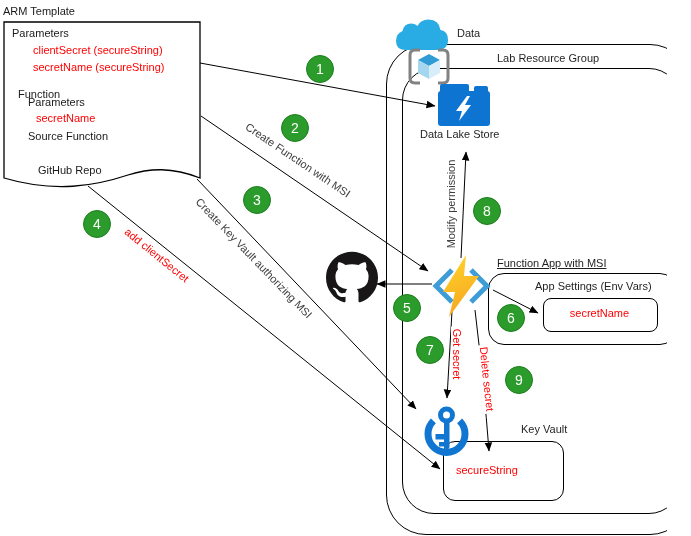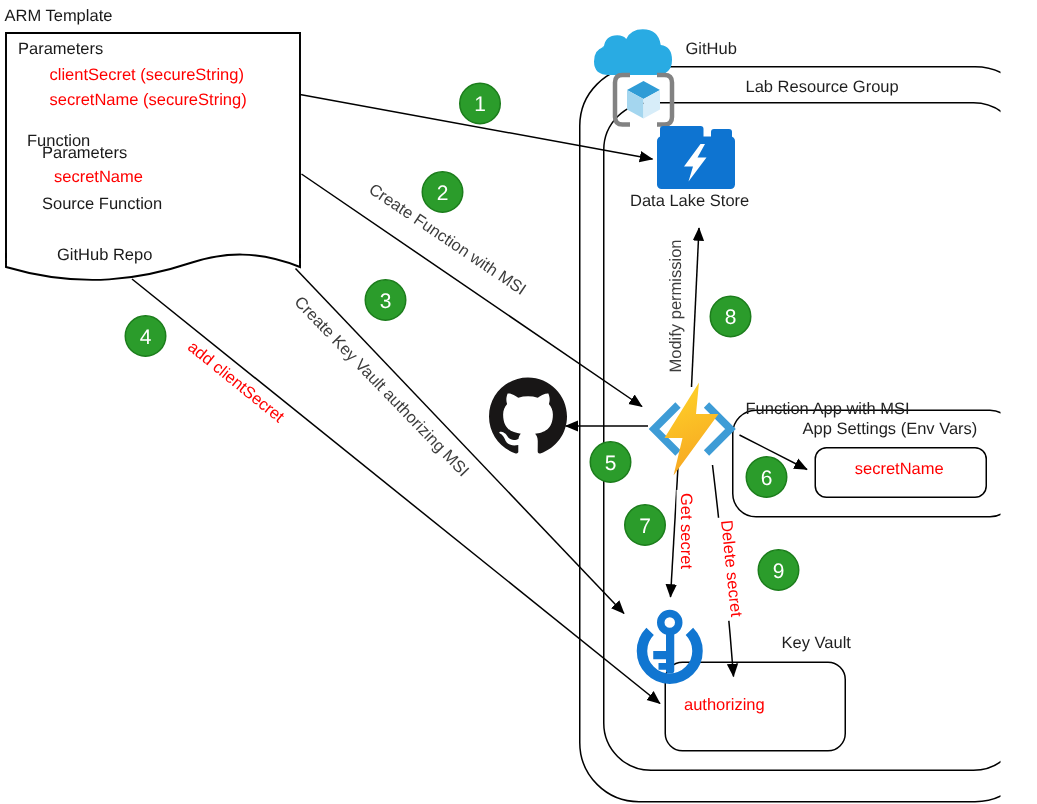--- a/index.html
+++ b/index.html
@@ -111,28 +111,28 @@
   <div class="arm-line" style="left:3px;top:5px;">ARM Template</div>
   <div class="arm-line black" style="left:12px;top:27px;">Parameters</div>
   <div class="arm-line red" style="left:33px;top:44px;">clientSecret (secureString)</div>
   <div class="arm-line red" style="left:33px;top:61px;">secretName (secureString)</div>
   <div class="arm-line black" style="left:18px;top:88px;">Function</div>
   <div class="arm-line black" style="left:28px;top:96px;">Parameters</div>
   <div class="arm-line red" style="left:36px;top:112px;">secretName</div>
   <div class="arm-line black" style="left:28px;top:130px;">Source Function</div>
   <div class="arm-line black" style="left:38px;top:148px;margin-top:16px;">GitHub Repo</div>
 
-  <div class="label lbl" style="left:457px;top:27px;">GitHub</div>
+  <div class="label lbl" style="left:457px;top:27px;">Data</div>
   <div class="label lbl" style="left:460px;top:52px;margin-left:37px;">Lab Resource Group</div>
   <div class="label lbl" style="left:420px;top:128px;width:92px;text-align:left;">Data Lake Store</div>
-  <div class="label lbl" style="left:497px;top:267px;">Function App with MSI</div>
+  <div class="label lbl" style="left:497px;top:257px;text-decoration:underline;">Function App with MSI</div>
   <div class="label lbl" style="left:535px;top:280px;">App Settings (Env Vars)</div>
   <div class="label lbl red" style="left:543px;top:307px;width:113px;text-align:center;">secretName</div>
   <div class="label lbl" style="left:473px;top:423px;padding-left:48px;">Key Vault</div>
-  <div class="label lbl red" style="left:456px;top:464px;">authorizing</div>
+  <div class="label lbl red" style="left:456px;top:464px;">secureString</div>
 
   <div class="edge-label lbl" style="left:298px;top:160px;transform:translate(-50%,-50%) rotate(34deg);">Create Function with MSI</div>
   <div class="edge-label lbl" style="left:254px;top:258px;transform:translate(-50%,-50%) rotate(46deg);">Create Key Vault authorizing MSI</div>
   <div class="edge-label lbl red" style="left:157px;top:255px;transform:translate(-50%,-50%) rotate(39deg);">add clientSecret</div>
   <div class="edge-label lbl" style="left:451px;top:204px;transform:translate(-50%,-50%) rotate(-90deg);">Modify permission</div>
   <div class="edge-label lbl red" style="left:457px;top:354px;transform:translate(-50%,-50%) rotate(90deg);">Get secret</div>
   <div class="edge-label lbl red" style="left:487px;top:379px;transform:translate(-50%,-50%) rotate(84deg);">Delete secret</div>
 
   <div class="badge" style="left:306px;top:55px;">1</div>
   <div class="badge" style="left:281px;top:114px;">2</div>

